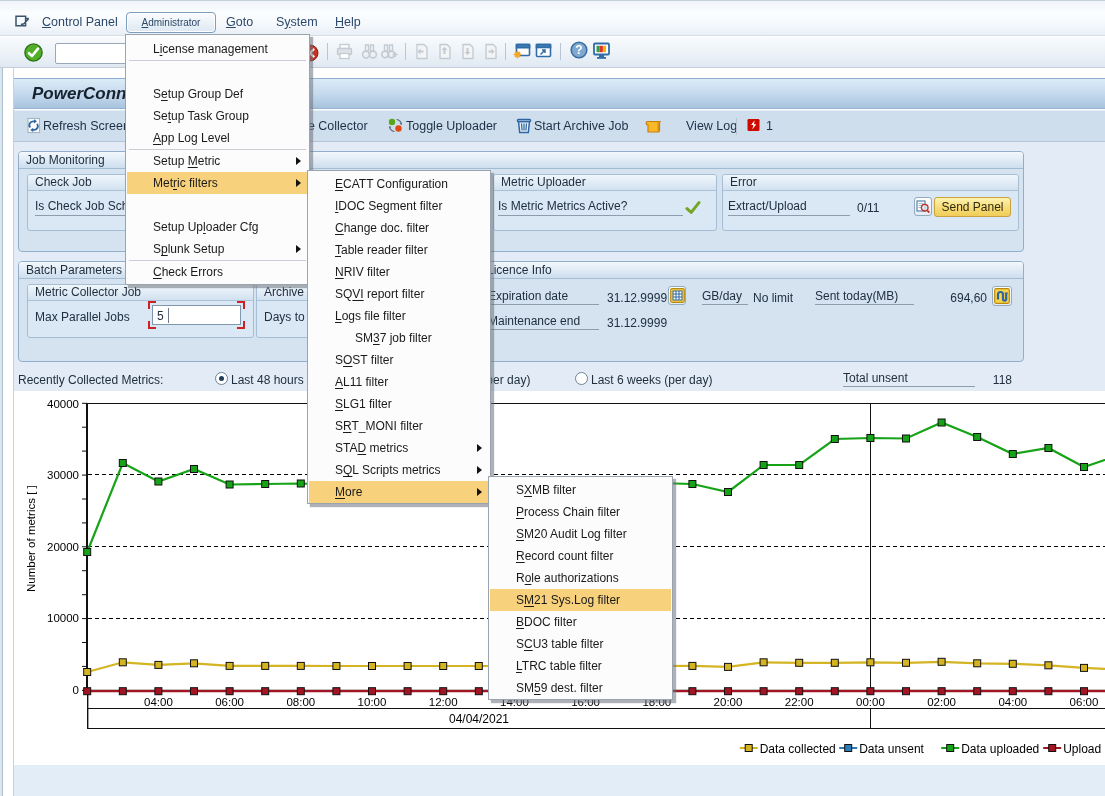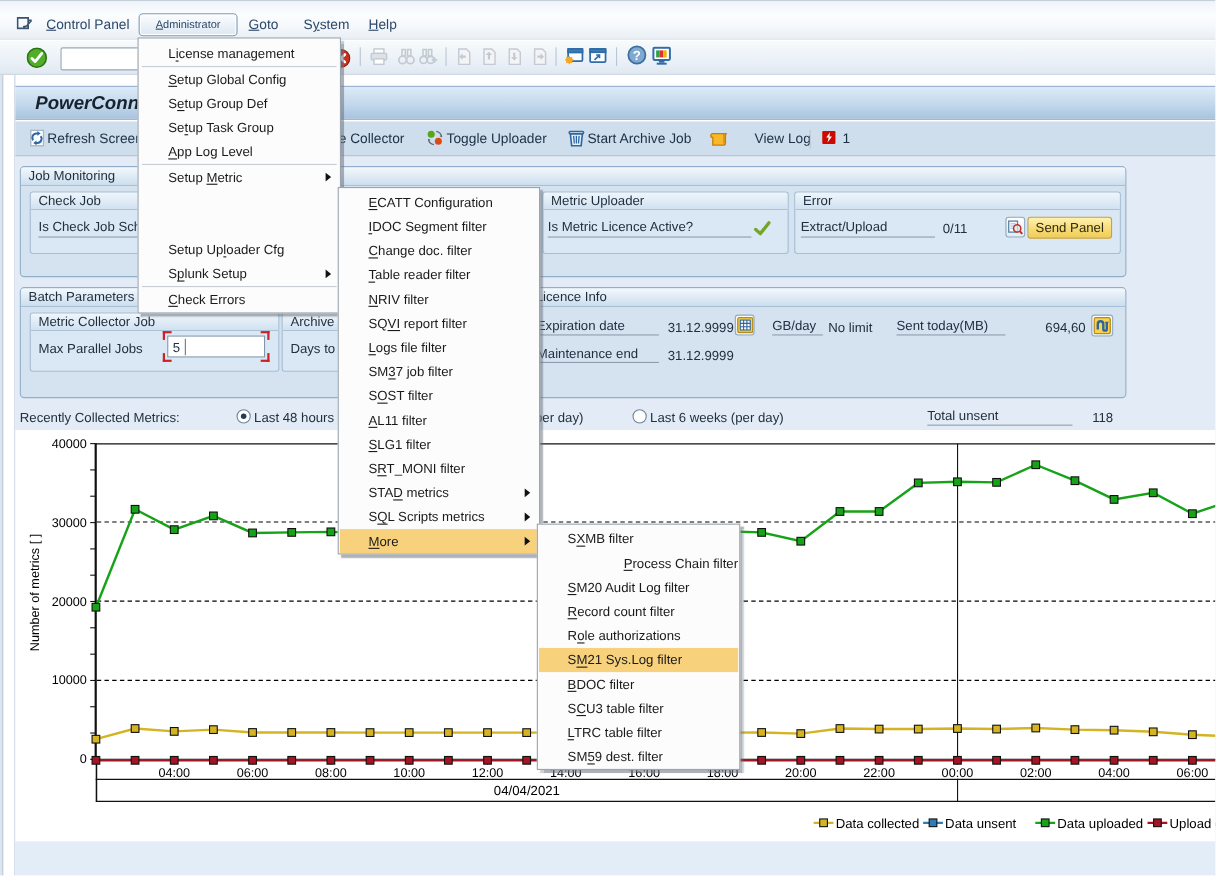--- a/index.html
+++ b/index.html
@@ -174,21 +174,21 @@
       <div class="atxt" style="left:752px;">1</div>
     </div>
     <div class="panel" style="left:18px;top:151px;width:1006px;height:101px;">
       <div class="phead">Job Monitoring</div>
       <div class="sub" style="left:8px;top:22px;width:460px;height:57px;">
         <div class="shead">Check Job</div>
         <div class="flbl" style="left:7px;top:24px;width:430px;height:17px;">Is Check Job Scheduled?</div>
       </div>
       <div class="sub" style="left:474px;top:22px;width:224px;height:57px;">
         <div class="shead">Metric Uploader</div>
-        <div class="flbl" style="left:4px;top:24px;width:185px;height:17px;">Is Metric Licence Active?</div>
+        <div class="flbl" style="left:4px;top:24px;width:185px;height:17px;">Is Metric Metrics Active?</div>
         <div style="position:absolute;left:191px;top:25px;"><svg width="16" height="15" viewBox="0 0 16 15">
             <path d="M2 8.6 L6.2 12.4 L14 2.6" fill="none" stroke="#74a626" stroke-width="3" stroke-linecap="round" stroke-linejoin="round"></path>
           </svg></div>
       </div>
       <div class="sub" style="left:703px;top:22px;width:297px;height:57px;">
         <div class="shead">Error</div>
         <div class="flbl" style="left:5px;top:24px;width:122px;height:17px;">Extract/Upload</div>
         <div class="ftxt" style="left:134px;top:26px;">0/11</div>
         <div class="gbtn" style="left:191px;top:22px;width:18px;height:19px;">
           <div style="position:absolute;left:1px;top:2px;"><svg width="14" height="14" viewBox="0 0 14 14">
@@ -415,51 +415,51 @@
       <line x1="941.2" y1="748" x2="959.2" y2="748" stroke="#17a317" stroke-width="2"></line>
       <rect x="946.7" y="744.5" width="7" height="7" fill="#17a317" stroke="#111" stroke-width="1"></rect>
       <text x="961.2" y="752.5" font-size="12" fill="#000">Data uploaded</text>
       <line x1="1043.2" y1="748" x2="1061.2" y2="748" stroke="#a41523" stroke-width="2"></line>
       <rect x="1048.7" y="744.5" width="7" height="7" fill="#a41523" stroke="#111" stroke-width="1"></rect>
       <text x="1063.2" y="752.5" font-size="12" fill="#000">Upload errors</text>
     </svg>
     <div class="menu" style="left:125px;top:34px;width:185px;height:251px;">
       <div class="mi" style="top:3px;">L<u>i</u>cense management</div>
       <div class="msep" style="top:25px;"></div>
-      <div class="mi" style="top:26px;"><u>S</u>etup Global Config</div>
       <div class="mi" style="top:48px;">S<u>e</u>tup Group Def</div>
       <div class="mi" style="top:70px;">Se<u>t</u>up Task Group</div>
       <div class="mi" style="top:92px;"><u>A</u>pp Log Level</div>
       <div class="msep" style="top:114px;"></div>
       <div class="mi" style="top:115px;">Setup <u>M</u>etric<span class="marr"></span></div>
+      <div class="mi hl" style="top:137px;">Met<u>r</u>ic filters<span class="marr"></span></div>
       <div class="mi" style="top:181px;">Setup Up<u>l</u>oader Cfg</div>
       <div class="mi" style="top:203px;">S<u>p</u>lunk Setup<span class="marr"></span></div>
       <div class="msep" style="top:225px;"></div>
       <div class="mi" style="top:226px;"><u>C</u>heck Errors</div>
     </div>
     <div class="menu" style="left:307px;top:170px;width:184px;height:334px;">
       <div class="mi" style="top:2px;"><u>E</u>CATT Configuration</div>
       <div class="mi" style="top:24px;"><u>I</u>DOC Segment filter</div>
       <div class="mi" style="top:46px;"><u>C</u>hange doc. filter</div>
       <div class="mi" style="top:68px;"><u>T</u>able reader filter</div>
       <div class="mi" style="top:112px;">SQ<u>VI</u> report filter</div>
       <div class="mi" style="top:90px;"><u>N</u>RIV filter</div>
       <div class="mi" style="top:134px;"><u>L</u>ogs file filter</div>
-      <div class="mi" style="top:156px;">SM<u>3</u>7 job filter</div>
+      <div class="mi" style="top:156px;margin-left:20px;">SM<u>3</u>7 job filter</div>
       <div class="mi" style="top:178px;">S<u>O</u>ST filter</div>
       <div class="mi" style="top:200px;"><u>A</u>L11 filter</div>
       <div class="mi" style="top:222px;"><u>S</u>LG1 filter</div>
       <div class="mi" style="top:244px;">S<u>R</u>T_MONI filter</div>
       <div class="mi" style="top:266px;">STA<u>D</u> metrics<span class="marr"></span></div>
       <div class="mi" style="top:288px;">S<u>Q</u>L Scripts metrics<span class="marr"></span></div>
       <div class="mi hl" style="top:310px;"><u>M</u>ore<span class="marr"></span></div>
     </div>
     <div class="menu" style="left:488px;top:476px;width:185px;height:224px;">
       <div class="mi" style="top:2px;">S<u>X</u>MB filter</div>
-      <div class="mi" style="top:24px;text-align:right;"><u>P</u>rocess Chain filter</div>
+      <div class="mi" style="top:24px;"><u>P</u>rocess Chain filter</div>
       <div class="mi" style="top:46px;"><u>S</u>M20 Audit Log filter</div>
       <div class="mi" style="top:68px;"><u>R</u>ecord count filter</div>
       <div class="mi" style="top:90px;">R<u>o</u>le authorizations</div>
       <div class="mi hl" style="top:112px;">S<u>M</u>21 Sys.Log filter</div>
       <div class="mi" style="top:134px;"><u>B</u>DOC filter</div>
       <div class="mi" style="top:156px;">S<u>C</u>U3 table filter</div>
       <div class="mi" style="top:178px;"><u>L</u>TRC table filter</div>
       <div class="mi" style="top:200px;">SM<u>5</u>9 dest. filter</div>
     </div>
   </div>

